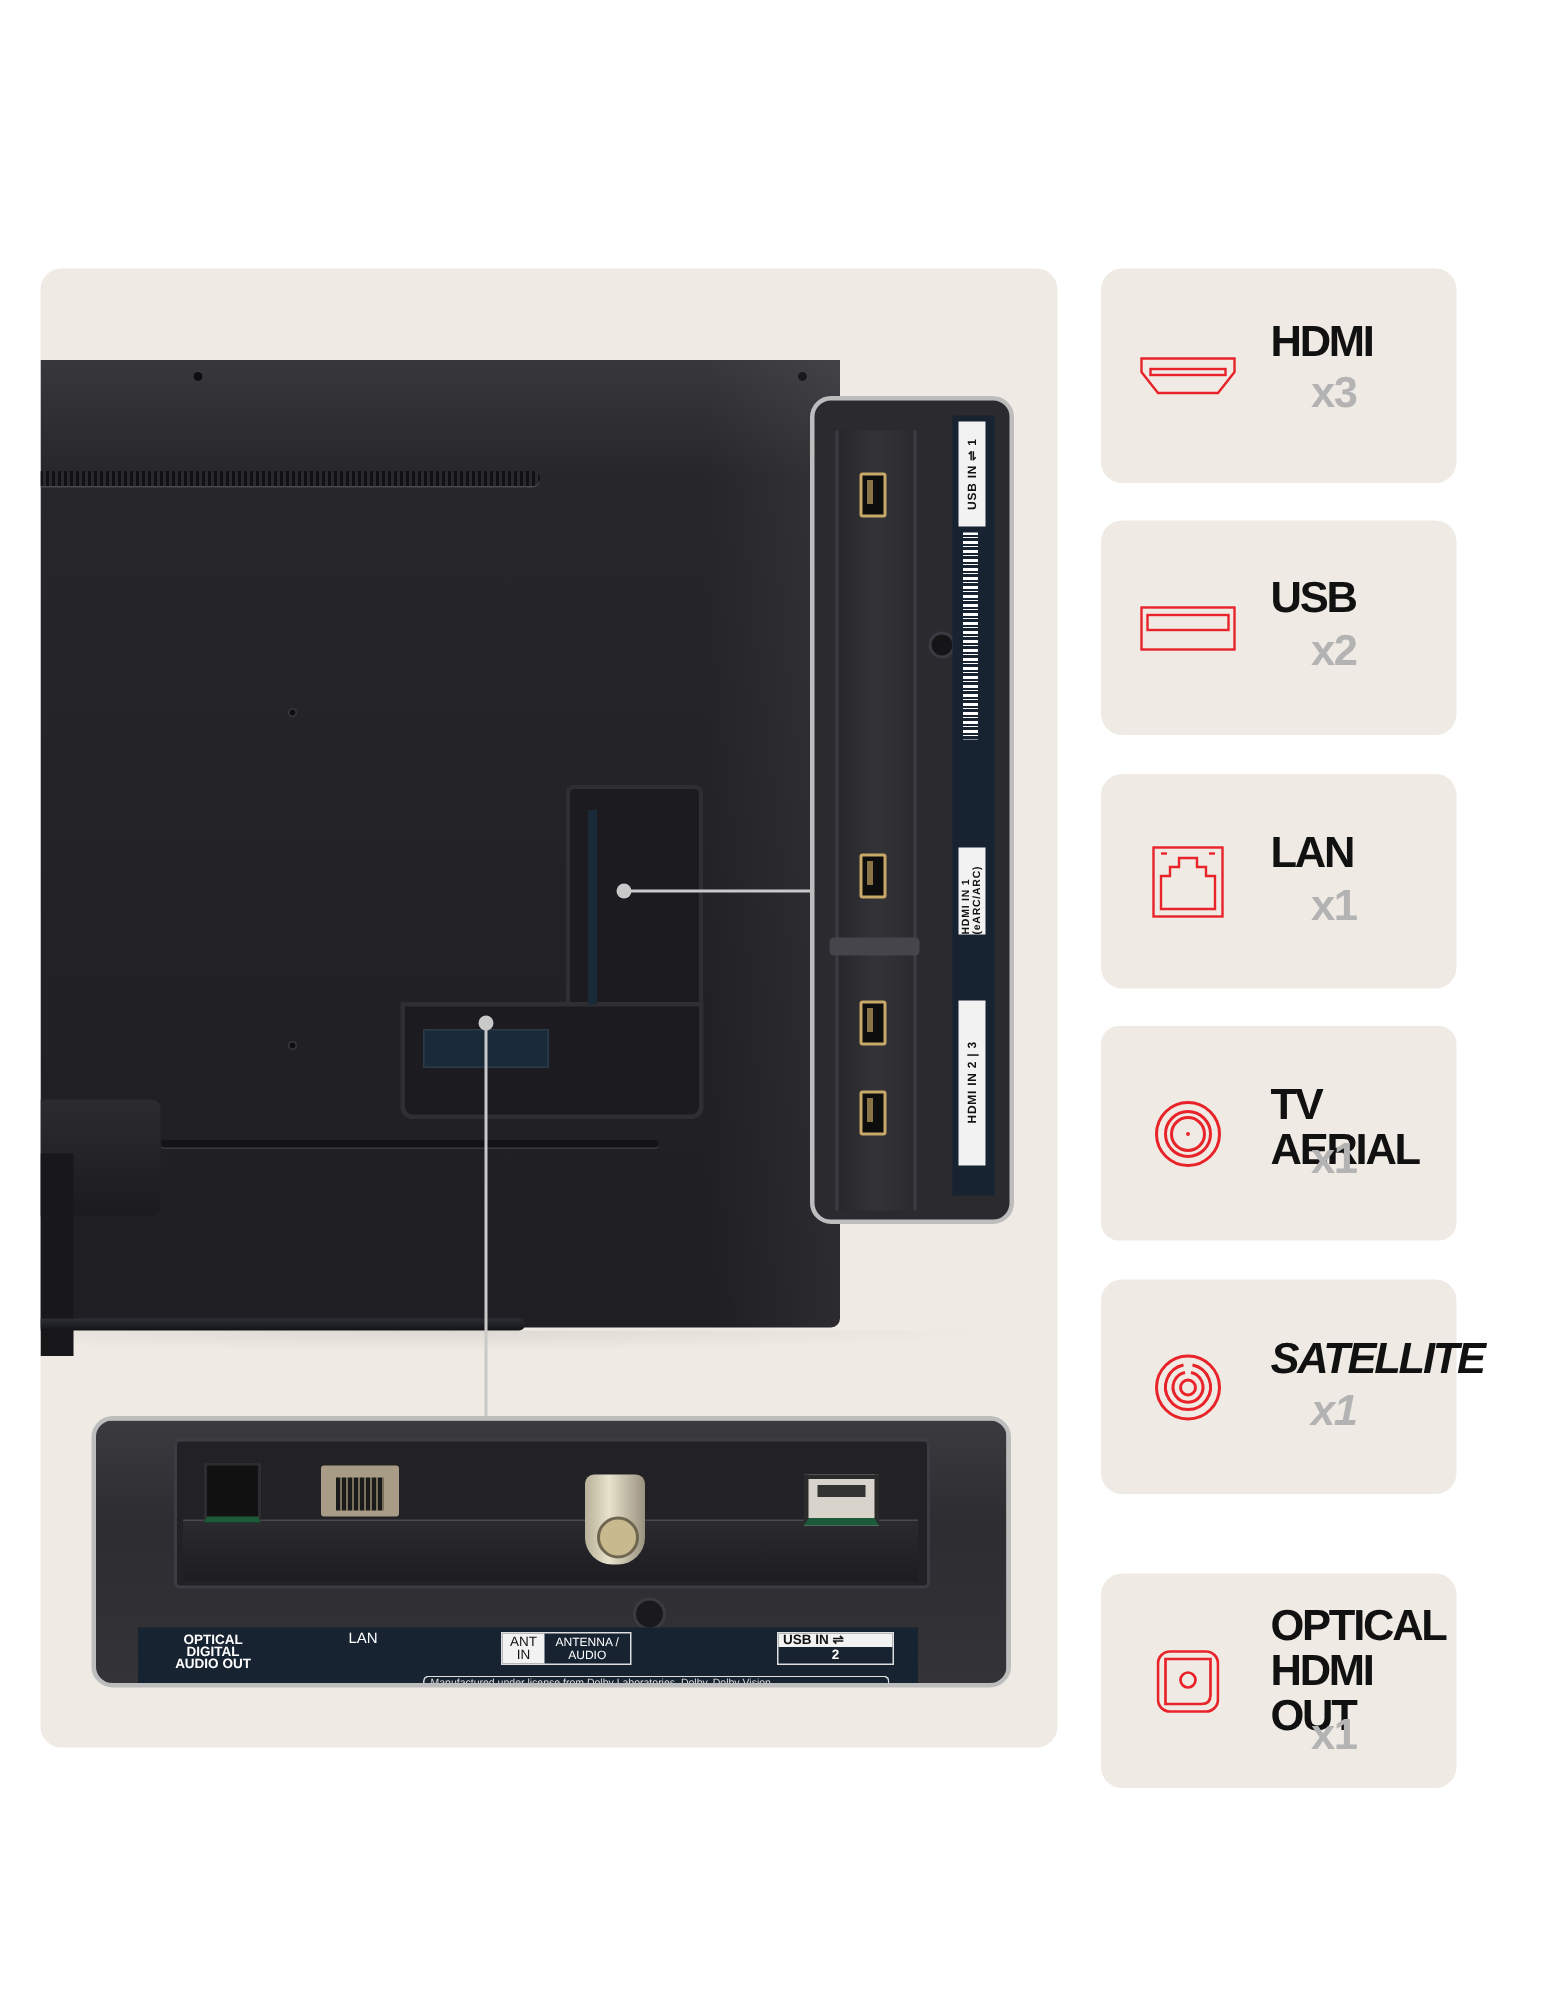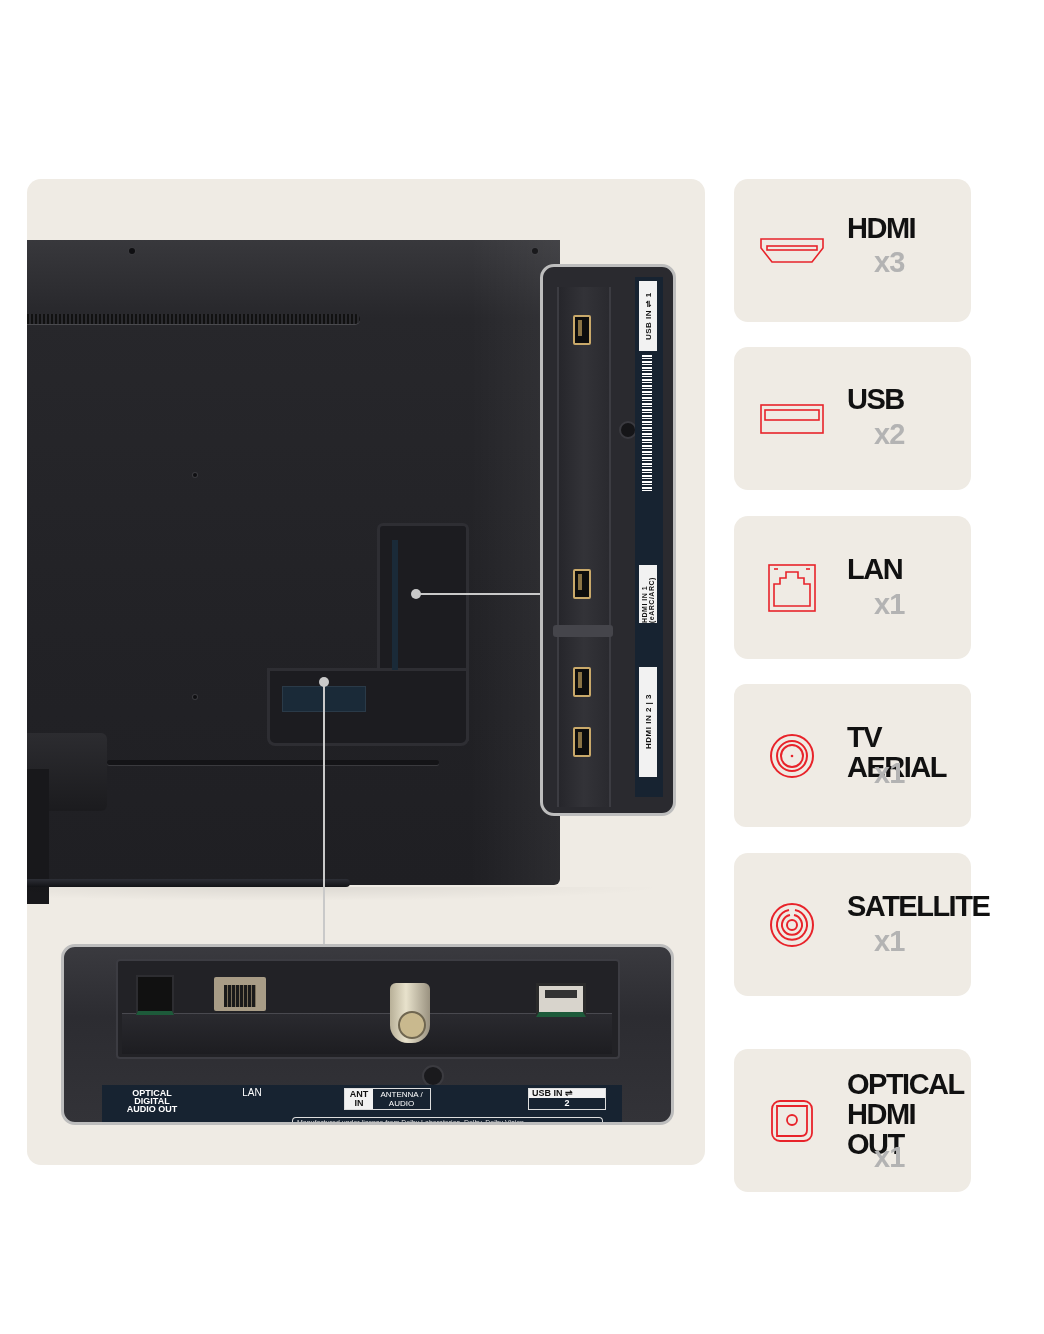--- a/index.html
+++ b/index.html
@@ -148,30 +148,30 @@
       background: #d8d4cc; border: 3px solid #2a2a2a; border-bottom: 5px solid #1d5a3a;
     }
     .usb-port::after {
       content: ""; position: absolute; left: 6px; top: 4px; width: 32px; height: 8px; background: #333;
     }
     .bz-screw {
       position: absolute; left: 358px; top: 118px; width: 18px; height: 18px; border-radius: 50%;
       background: #1a1a1d; border: 2px solid #3b3b40;
     }
     .bz-labelbar {
-      position: absolute; left: 38px; top: 138px; width: 520px; height: 57px; background: #172331;
+      position: absolute; left: 28px; top: 138px; width: 520px; height: 57px; background: #172331;
     }
     .bz-text {
       position: absolute; color: #ffffff; font-size: 9px; font-weight: bold; text-align: center; line-height: 8px;
     }
     .bz-ant-box {
       position: absolute; left: 242px; top: 3px; width: 85px; height: 20px; border: 1px solid #ddd; display: flex;
     }
     .bz-ant-left {
-      width: 28px; background: #f2f2f2; color: #111; font-size: 9px; font-weight: bold; text-align: center; line-height: 9px; padding-top: 1px;
+      width: 28px; background: #f2f2f2; color: #111; font-size: 9px; font-weight: normal; text-align: center; line-height: 9px; padding-top: 1px;
     }
     .bz-ant-right {
       flex: 1; color: #fff; font-size: 8px; text-align: center; line-height: 9px; padding-top: 1px;
     }
     .bz-usb-box {
       position: absolute; left: 426px; top: 3px; width: 76px; height: 20px; border: 1px solid #ddd;
     }
     .bz-usb-top {
       height: 9px; background: #f2f2f2; color: #111; font-size: 9px; font-weight: bold; line-height: 9px; padding-left: 3px;
     }
@@ -301,21 +301,21 @@
       <circle cx="23" cy="23" r="21" fill="none" stroke="#e8232a" stroke-width="2"></circle>
       <circle cx="23" cy="23" r="15" fill="none" stroke="#e8232a" stroke-width="2"></circle>
       <circle cx="23" cy="23" r="11" fill="none" stroke="#e8232a" stroke-width="2"></circle>
       <circle cx="23" cy="23" r="1.3" fill="#e8232a"></circle>
     </svg>
   </div>
   <div class="title" style="top:38px;">TV AERIAL</div>
   <div class="count" style="top:74px;">x1</div>
 </div>
 
-<div class="card" style="top:853px;">
+<div class="card" style="top:853px;font-style:italic;">
   <div class="icon">
     <svg width="46" height="46" viewBox="0 0 46 46">
       <circle cx="23" cy="23" r="21" fill="none" stroke="#e8232a" stroke-width="2"></circle>
       <path d="M20 8 A15 15 0 1 0 26 8" fill="none" stroke="#e8232a" stroke-width="2"></path>
       <path d="M21 13 A10 10 0 1 0 25 13" fill="none" stroke="#e8232a" stroke-width="2"></path>
       <circle cx="23" cy="23" r="5" fill="none" stroke="#e8232a" stroke-width="2"></circle>
     </svg>
   </div>
   <div class="title" style="top:38px;">SATELLITE</div>
   <div class="count" style="top:73px;">x1</div>

